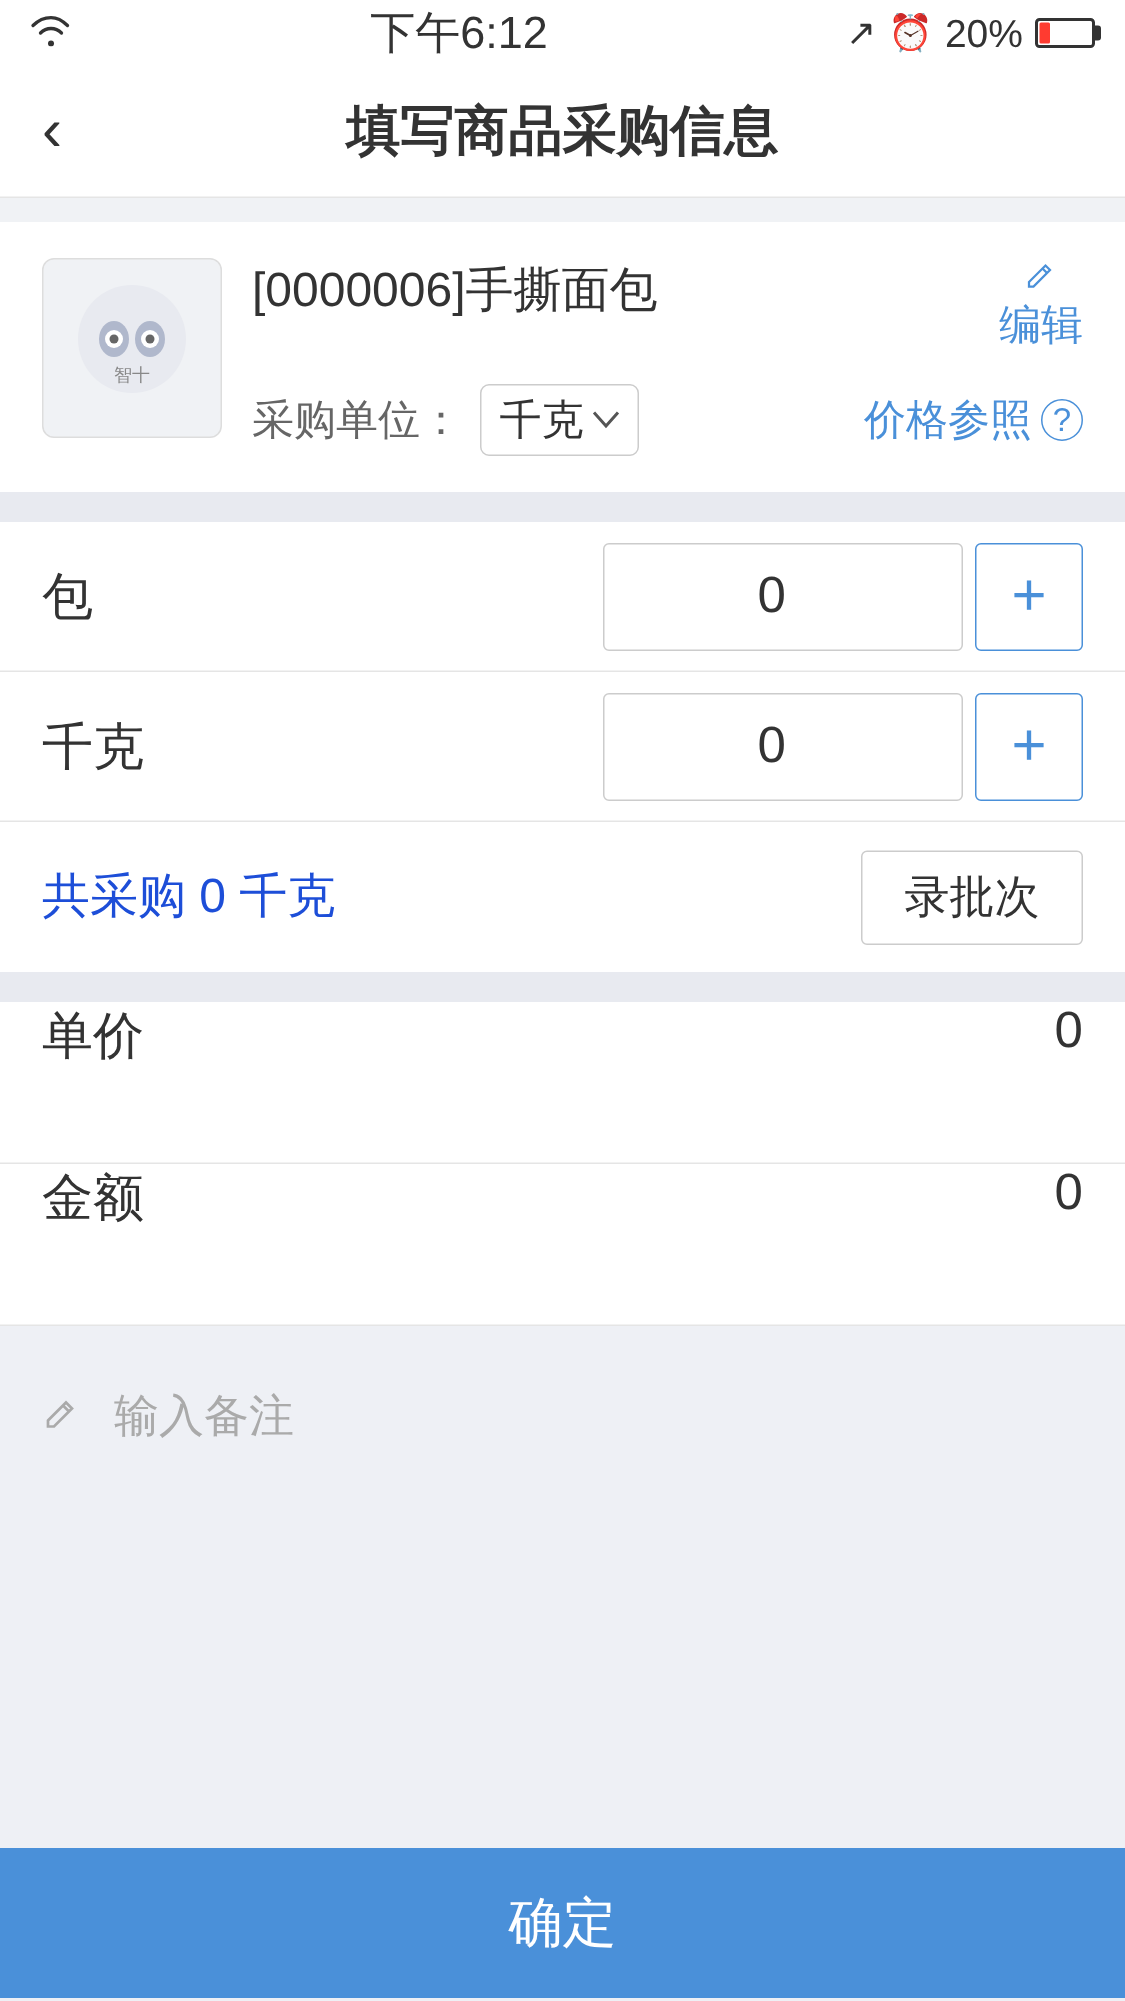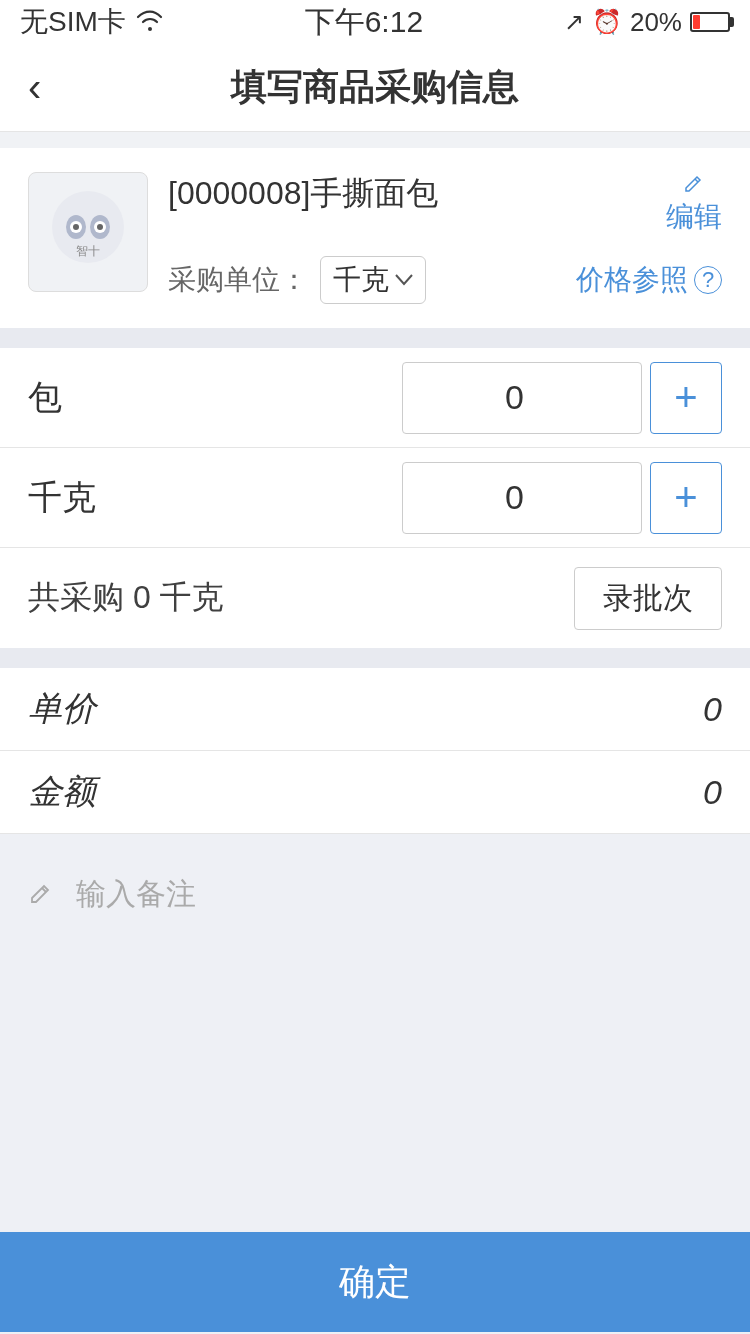--- a/index.html
+++ b/index.html
@@ -238,45 +238,43 @@
     .summary-row {
       display: flex;
       align-items: center;
       justify-content: space-between;
       padding: 0 28px;
       height: 100px;
       background: #fff;
     }
     .summary-text {
       font-size: 32px;
-      color: #404040;
+      color: #1d4ed8;
     }
     .batch-btn {
       border: 1px solid #ccc;
       border-radius: 4px;
       padding: 10px 28px;
       font-size: 30px;
       color: #333;
       background: #fff;
       cursor: pointer;
     }
 
     
     .info-section {
       background: #fff;
       margin-top: 0;
     }
     .info-row {
       display: flex;
-      align-items: center;
       justify-content: space-between;
       padding: 0 28px;
-      height: 83px;
+      height: 108px;
       border-bottom: 1px solid #e5e5e5;
-      font-style: italic;
     }
     .info-label {
       font-size: 34px;
       color: #333;
     }
     .info-value {
       font-size: 34px;
       color: #333;
     }
 
@@ -330,21 +328,20 @@
       padding-bottom: 100px;
     }
   </style>
 </head>
 <body>
 
 <div class="main-content">
 
   <div class="status-bar">
     <div class="status-left">
-      <span>无SIM卡</span>
       <span>
         <svg width="28" height="22" viewBox="0 0 28 22" fill="none">
           <path d="M14 18a2 2 0 100 4 2 2 0 000-4z" fill="#333"></path>
           <path d="M7 13c1.9-1.9 4.4-3 7-3s5.1 1.1 7 3" stroke="#333" stroke-width="2.2" fill="none" stroke-linecap="round"></path>
           <path d="M2 8c3.3-3.3 7.7-5.3 12-5.3S21.7 4.7 25 8" stroke="#333" stroke-width="2.2" fill="none" stroke-linecap="round"></path>
         </svg>
       </span>
     </div>
     <div class="status-center">下午6:12</div>
     <div class="status-right">
@@ -375,21 +372,21 @@
           <circle cx="28" cy="40" r="6" fill="#fff"></circle>
           <circle cx="52" cy="40" r="6" fill="#fff"></circle>
           <circle cx="28" cy="40" r="3" fill="#666"></circle>
           <circle cx="52" cy="40" r="3" fill="#666"></circle>
           <text x="40" y="68" text-anchor="middle" font-size="12" fill="#888">智十</text>
         </svg>
       </span>
     </div>
     <div class="product-info">
       <div class="product-header">
-        <span class="product-name">[0000008]手撕面包</span>
+        <span class="product-name">[0000006]手撕面包</span>
         <span class="edit-link">
           <svg width="22" height="22" viewBox="0 0 22 22" fill="none">
             <path d="M3 16L14 5l3 3L6 19H3v-3z" stroke="#4a90d9" stroke-width="1.5" fill="none"></path>
             <path d="M12 7l3 3" stroke="#4a90d9" stroke-width="1.5"></path>
           </svg>
           <span>编辑</span>
         </span>
       </div>
       <div class="purchase-unit-row">
         <span class="purchase-unit-label">采购单位：</span>

